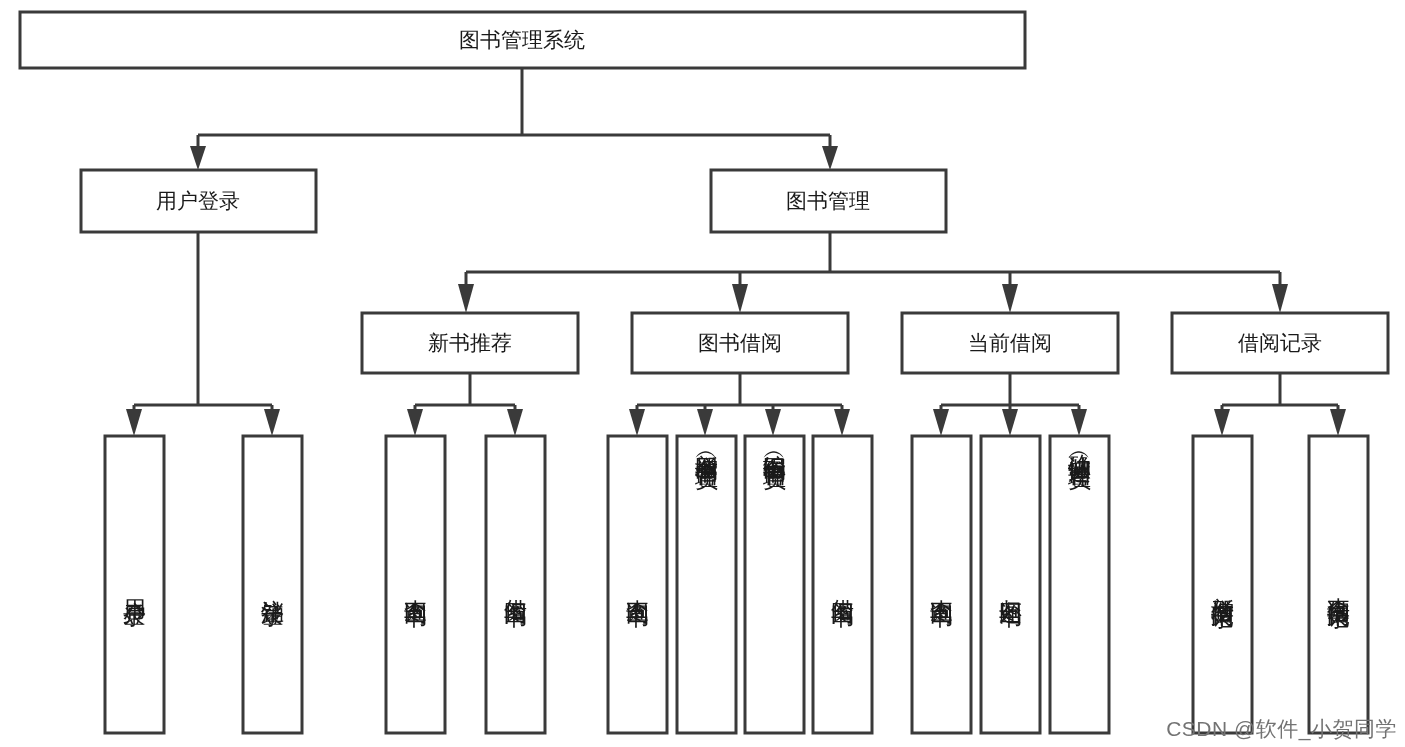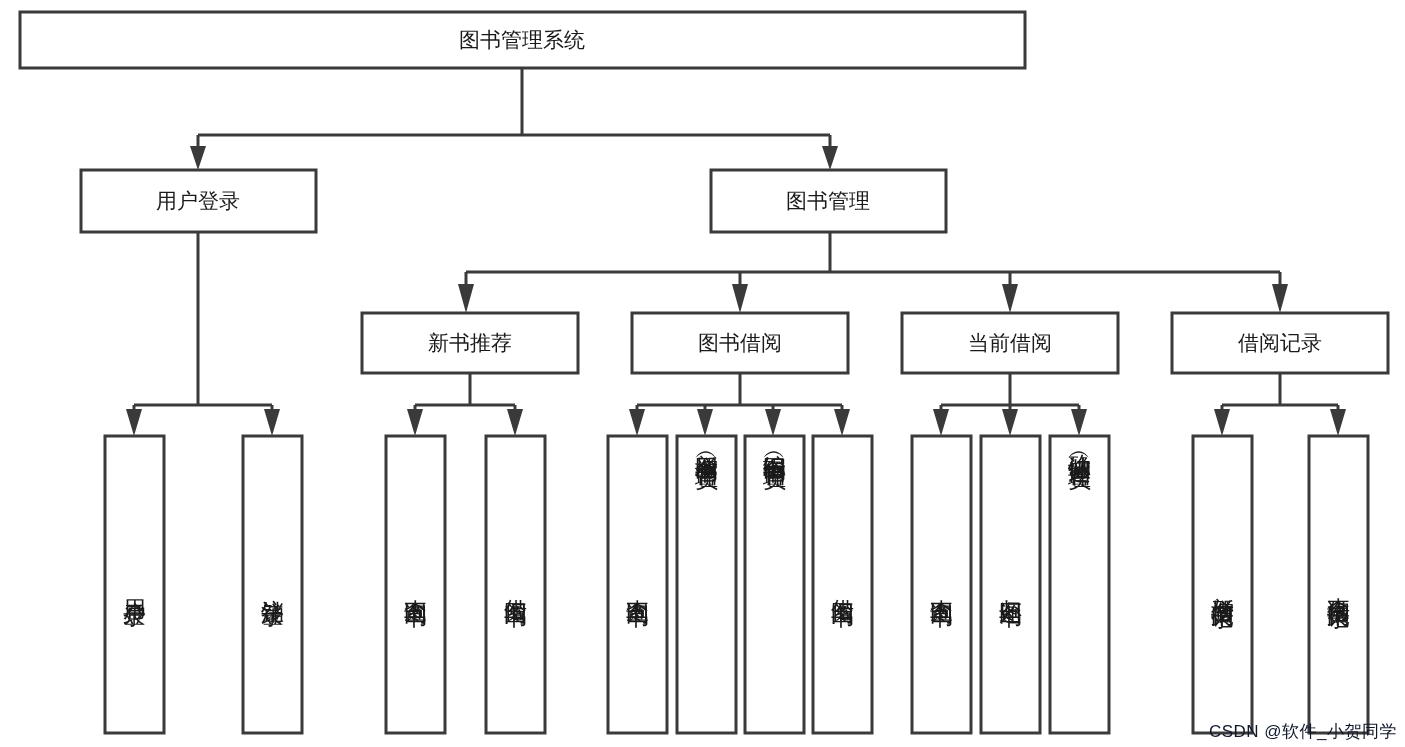--- a/index.html
+++ b/index.html
@@ -61,22 +61,22 @@
     line-height: 1.18;
     letter-spacing: 2px;
     color: #1a1a1a;
     white-space: nowrap;
   }
   .watermark {
     position: absolute;
     right: 8px;
     bottom: 4px;
     font-family: "Liberation Sans", "DejaVu Sans", sans-serif;
-    font-size: 17px;
-    color: #0f172a;
+    font-size: 21px;
+    color: #737373;
     letter-spacing: 0.5px;
     white-space: nowrap;
   }
 </style>
 </head>
 <body>
 
 <div id="canvas">
 
   <svg id="diagram-svg" viewBox="0 0 1405 747" xmlns="http://www.w3.org/2000/svg">

